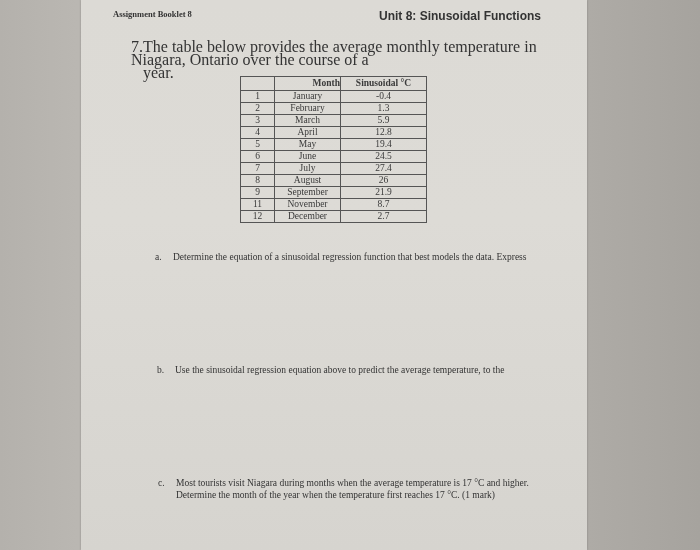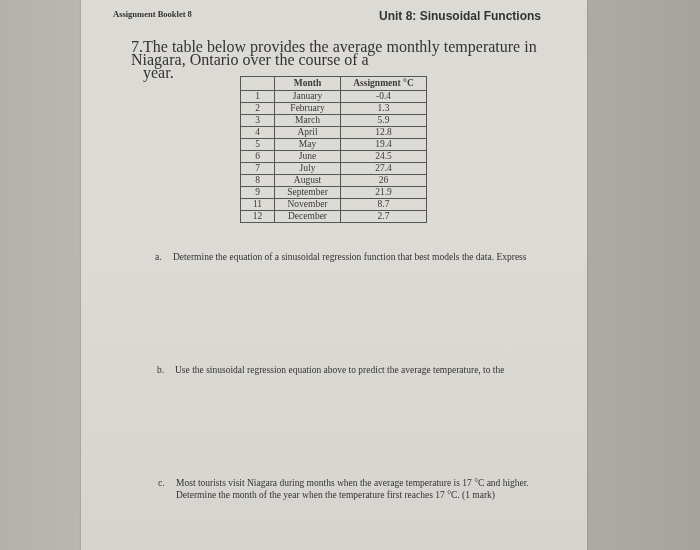--- a/index.html
+++ b/index.html
@@ -72,21 +72,21 @@
       text-align: center;
       height: 11px;
       line-height: 11px;
     }
     table.temps th {
       font-weight: bold;
       height: 13px;
       line-height: 13px;
     }
     table.temps .c1 { width: 33px; }
-    table.temps .c2 { width: 65px; }
+    table.temps .c2 { width: 65px; text-align: right; }
     table.temps .c3 { width: 85px; }
     .part {
       position: absolute;
       left: 72px;
       width: 400px;
       font-size: 9.5px;
       line-height: 12px;
       color: #333;
     }
     .part .label {
@@ -113,21 +113,21 @@
       <span class="num">7.</span><span>The table below provides the average monthly temperature in Niagara, Ontario over the course of a</span>
     </div>
     <div class="cont">year.</div>
   </div>
 
   <table class="temps">
     <thead>
       <tr>
         <th class="c1"></th>
         <th class="c2">Month</th>
-        <th class="c3">Assignment °C</th>
+        <th class="c3">Sinusoidal °C</th>
       </tr>
     </thead>
     <tbody>
       <tr>
         <td>1</td>
         <td>January</td>
         <td>-0.4</td>
       </tr>
       <tr>
         <td>2</td>

